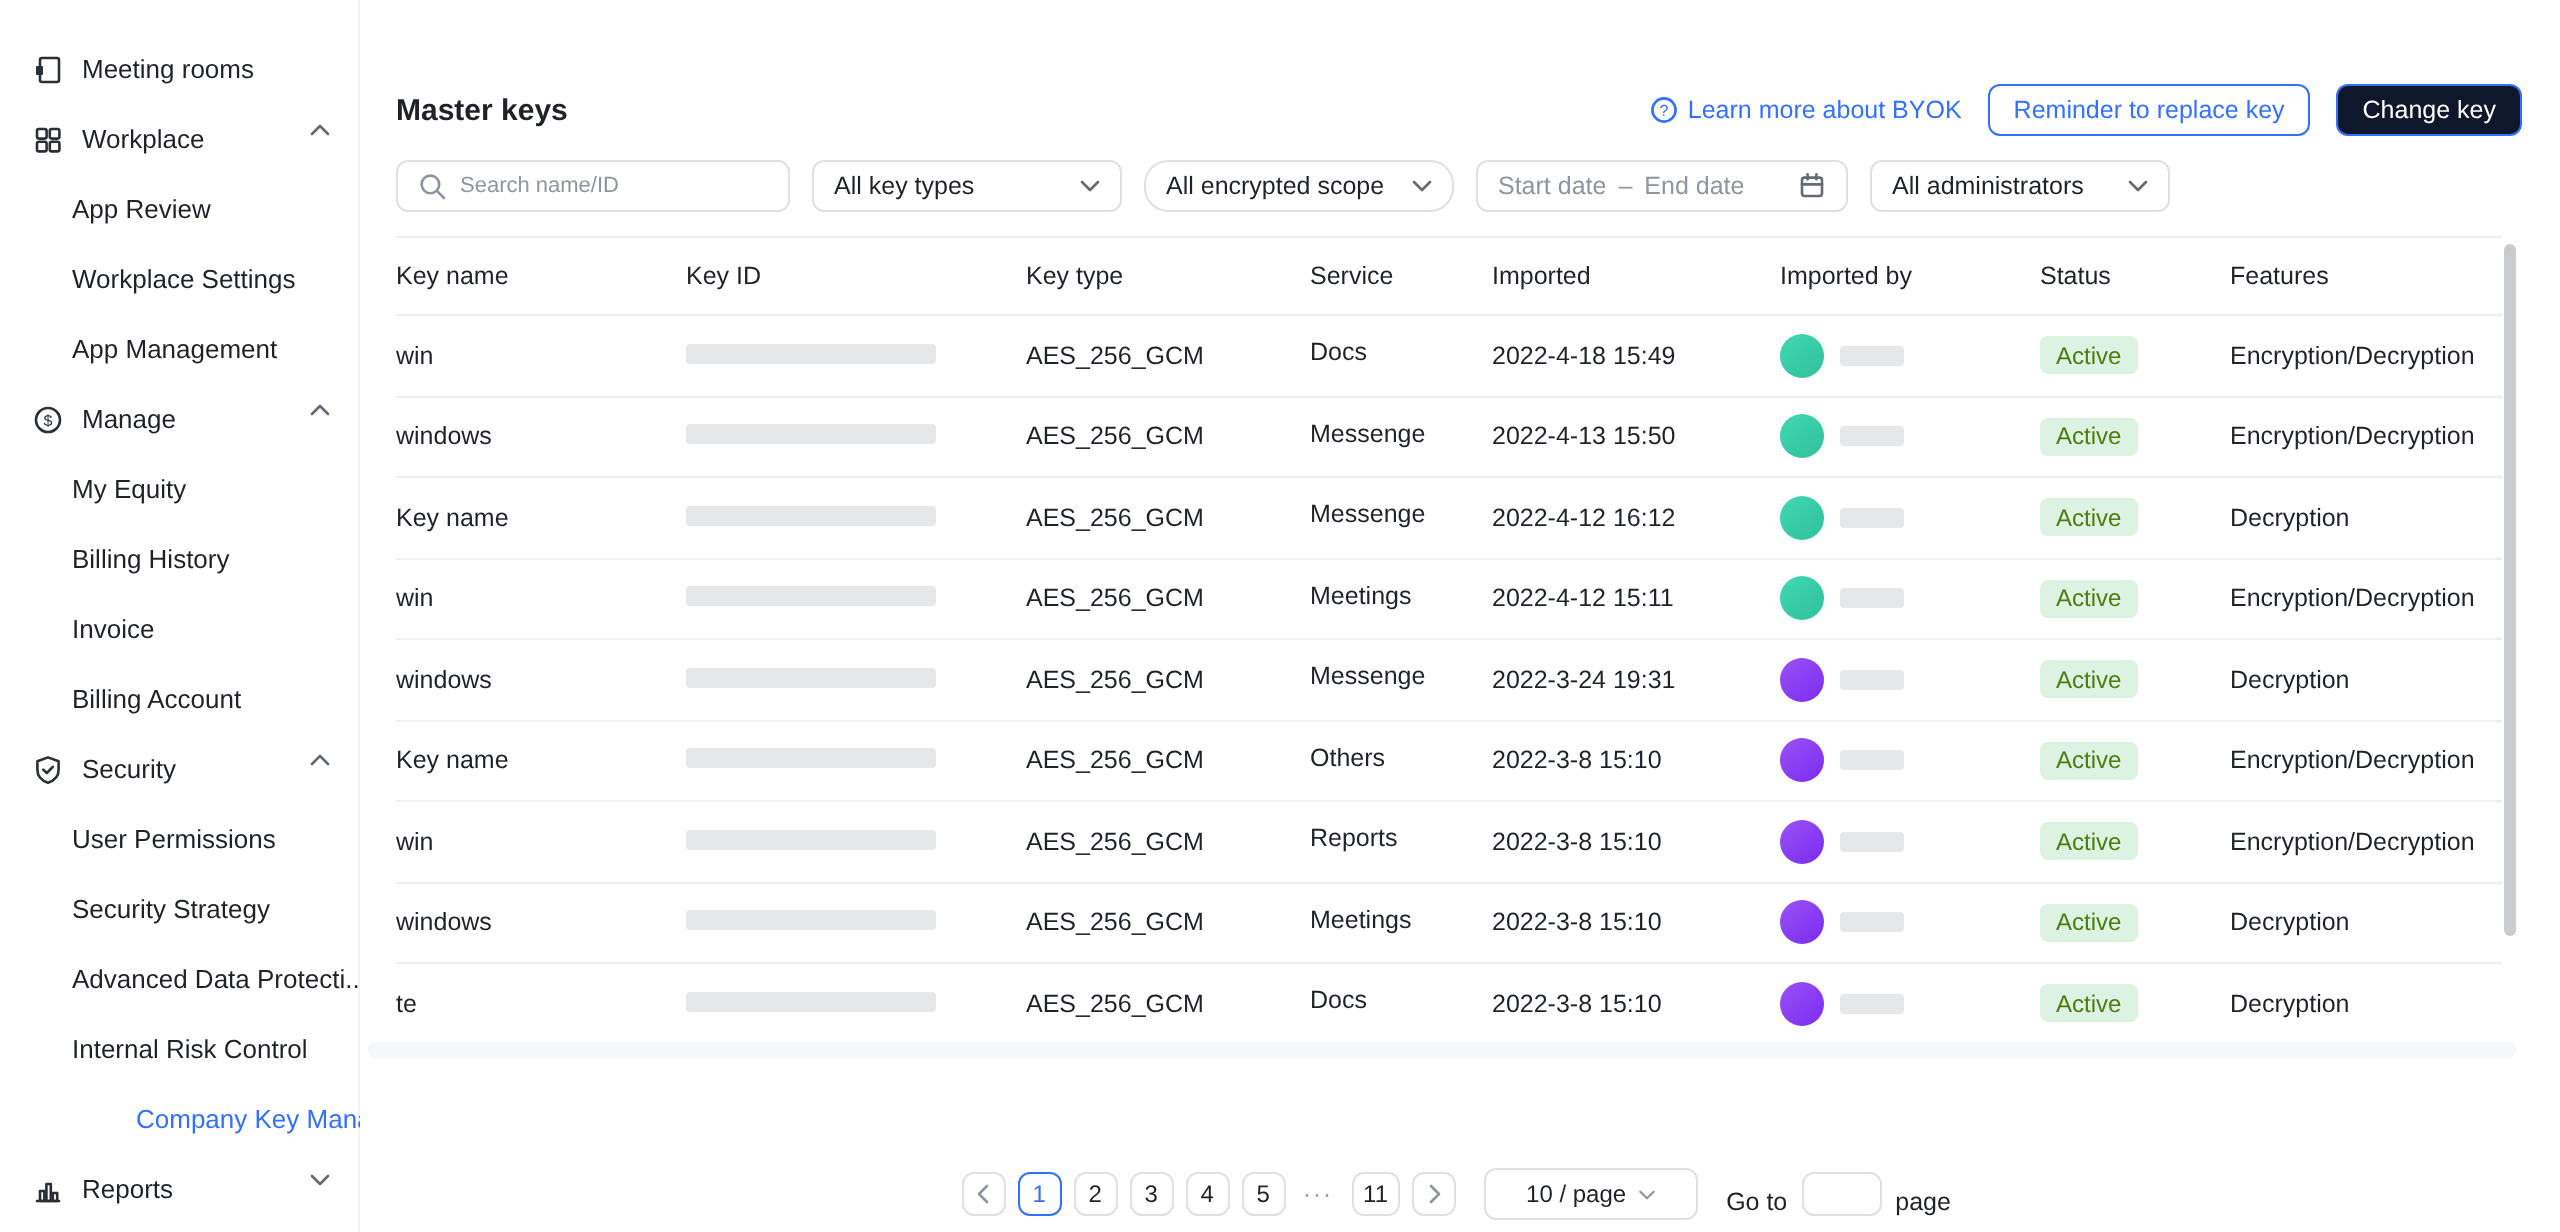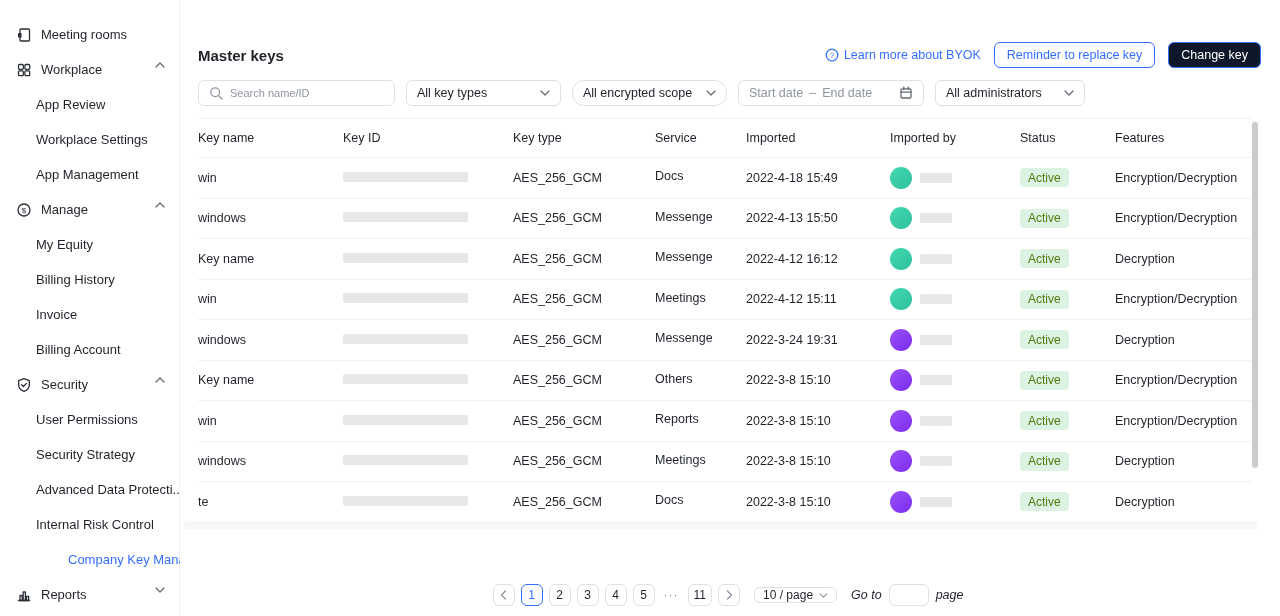--- a/index.html
+++ b/index.html
@@ -82,24 +82,24 @@
 
   
   .pagination { position:absolute; left:18px; top:584px; width:1060px; display:flex;
     justify-content:center; align-items:center; gap:6px; font-size:12.5px; }
   .pg { min-width:22px; height:22px; border:1px solid #dee0e3; border-radius:6px; background:#fff;
     display:flex; align-items:center; justify-content:center; padding:0 5px; font-size:12px;
     color:#1f2329; cursor:pointer; }
   .pg.nav { color:#8f959e; }
   .pg.current { border-color:#3370ff; color:#3370ff; }
   .pg-ellipsis { color:#8f959e; padding:0 3px; letter-spacing:1px; font-size:12px; }
-  .pg-size { height:16px; border:1px solid #dee0e3; border-radius:6px; display:flex;
-    align-items:center; gap:6px; padding:0 8px; font-size:12px; color:#1f2329; cursor:pointer; margin-left:8px; }
+  .pg-size { height:26px; border:1px solid #dee0e3; border-radius:6px; display:flex;
+    align-items:center; gap:6px; padding:0 20px; font-size:12px; color:#1f2329; cursor:pointer; margin-left:8px; }
   .pg-size .chevd { color:#8f959e; }
-  .goto { display:flex; align-items:center; gap:7px; margin-left:8px;font-style:italic; }
+  .goto { display:flex; align-items:flex-end; gap:7px; margin-left:8px; }
   .goto input { width:40px; height:22px; border:1px solid #dee0e3; border-radius:6px;
     outline:none; font:inherit; padding:0 5px; }
 </style>
 </head>
 <body>
 
 <div class="corner-glyph"></div>
 
 <nav class="sidebar">
   <div class="side-item">

